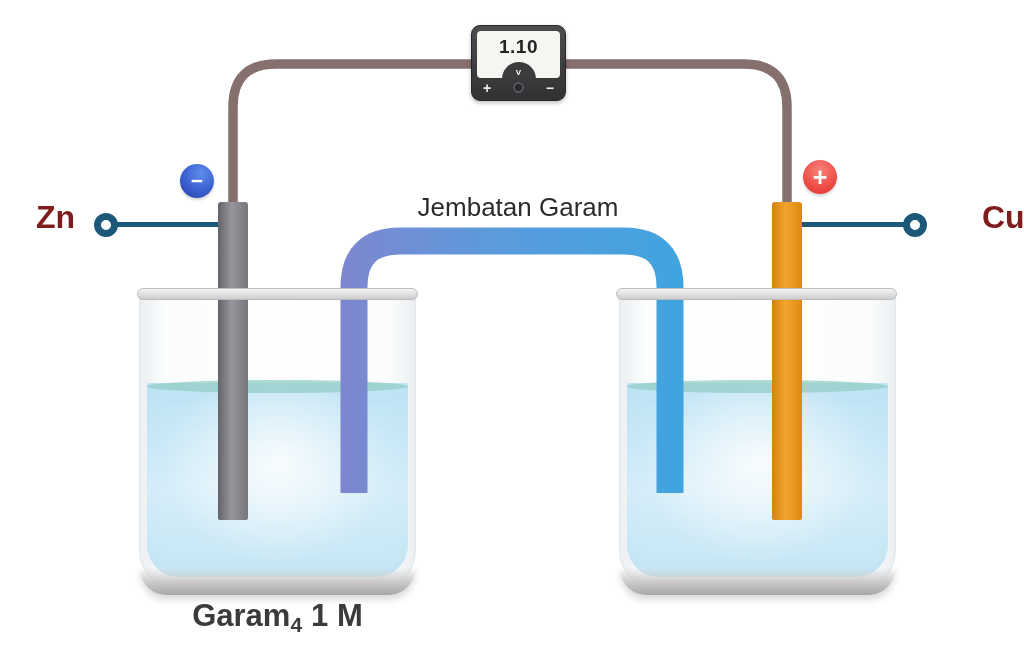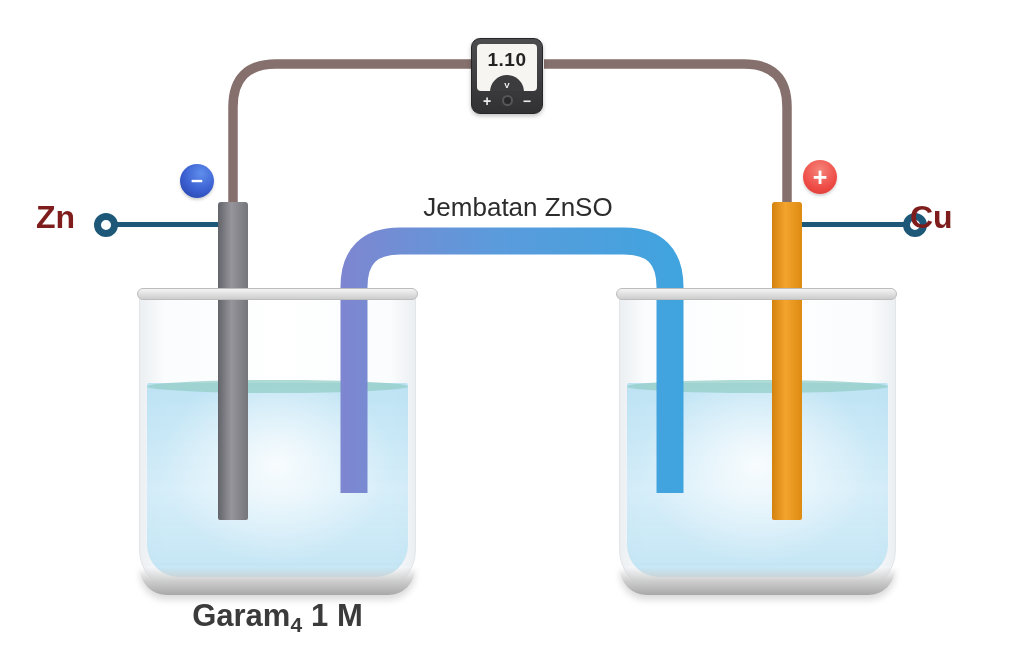--- a/index.html
+++ b/index.html
@@ -39,35 +39,35 @@
   
   .lead{position:absolute;top:222px;height:5px;background:var(--terminal,#1d5878);z-index:2;}
   .lead-left{left:112px;width:124px;}
   .lead-right{left:788px;width:120px;}
   .ring{position:absolute;top:213px;width:24px;height:24px;border:7px solid var(--terminal,#1d5878);
         border-radius:50%;background:#fff;box-sizing:border-box;z-index:6;}
   .ring-left{left:94px;}
   .ring-right{left:903px;}
   .metal{position:absolute;top:200px;font-size:32px;font-weight:bold;color:#7f1d1d;z-index:6;line-height:1.1;}
   .metal-zn{left:36px;}
-  .metal-cu{left:910px;text-align:right;}
+  .metal-cu{left:982px;text-align:right;}
 
   
   .badge{position:absolute;width:34px;height:34px;border-radius:50%;color:#fff;z-index:6;
          display:flex;align-items:center;justify-content:center;font-weight:bold;
          box-shadow:0 2px 3px rgba(0,0,0,0.18);}
   .badge-minus{left:180px;top:164px;font-size:21px;
          background:radial-gradient(circle at 62% 28%,#5e8eec,#3a5ed0 55%,#25409f);}
   .badge-plus{left:803px;top:160px;font-size:25px;
          background:radial-gradient(circle at 50% 30%,#f5847a,#ee4b45 62%,#d63933);}
 
   
-  .voltmeter{position:absolute;left:471px;top:25px;width:72px;height:76px;z-index:6;
+  .voltmeter{position:absolute;left:471px;top:25px;width:95px;height:76px;z-index:6;
              border-radius:9px;background:linear-gradient(180deg,#4d4d4f,#313133);
-             box-shadow:0 2px 4px rgba(0,0,0,0.25);border:1px solid #262628;box-sizing:border-box;margin-top:13px;}
+             box-shadow:0 2px 4px rgba(0,0,0,0.25);border:1px solid #262628;box-sizing:border-box;}
   .vm-screen{position:absolute;left:5px;right:5px;top:5px;height:47px;background:#f6f5f1;
              border-radius:4px;overflow:hidden;text-align:center;}
   .vm-reading{font-size:19px;font-weight:600;color:#232323;margin-top:5px;letter-spacing:0.5px;}
   .vm-gauge{position:absolute;bottom:-1px;left:50%;transform:translateX(-50%);width:34px;height:17px;
             background:#3c3c3e;border-radius:17px 17px 0 0;color:#fff;font-size:8px;font-weight:bold;
             text-align:center;line-height:22px;}
   .vm-bottom{position:absolute;bottom:5px;left:11px;right:11px;height:15px;display:flex;
              justify-content:space-between;align-items:center;color:#ededed;font-size:14px;font-weight:bold;}
   .vm-knob{width:11px;height:11px;border-radius:50%;background:#29292b;border:2px solid #56565b;box-sizing:border-box;}
 
@@ -136,19 +136,19 @@
       <div class="vm-reading">1.10</div>
       <div class="vm-gauge">V</div>
     </div>
     <div class="vm-bottom">
       <span>+</span>
       <span class="vm-knob"></span>
       <span>−</span>
     </div>
   </div>
 
-  <div class="sb-label">Jembatan ZnSO</div>
+  <div class="sb-label">Jembatan Garam</div>
 
   <div class="solution-label solution-label-left">
     <span>Garam</span><span class="sub">4</span><span class="conc">1 M</span>
   </div>
 
 </div>
 
 </body></html>

